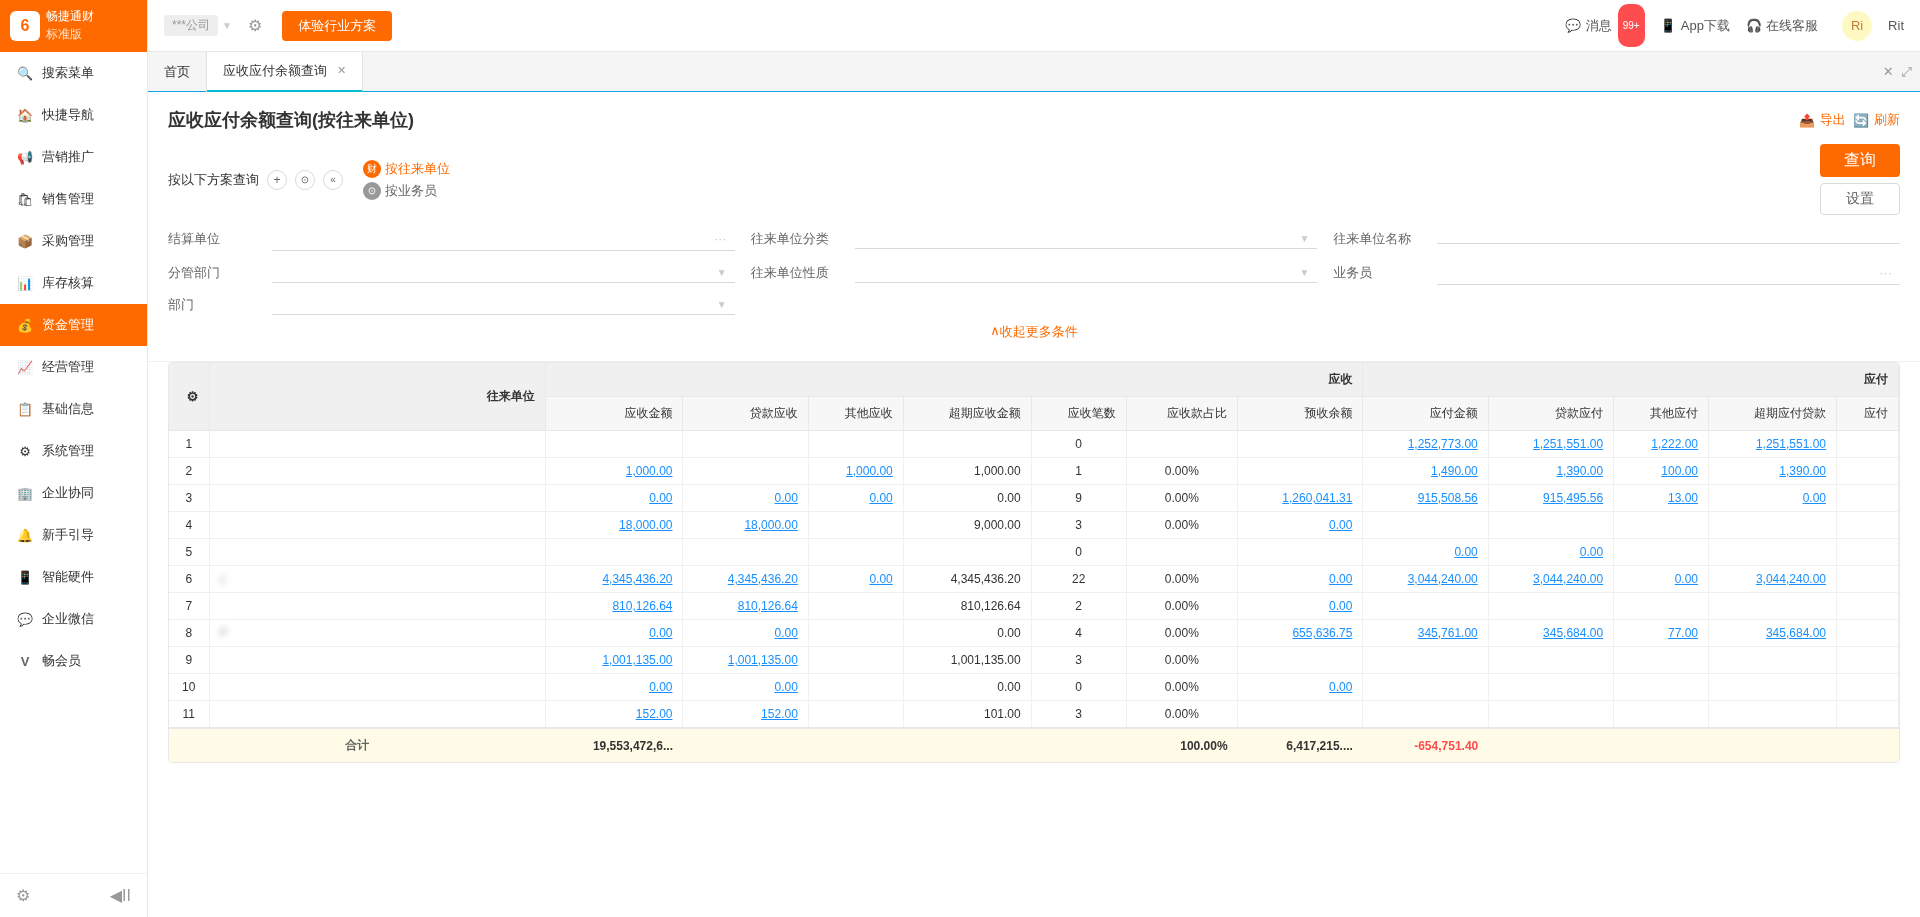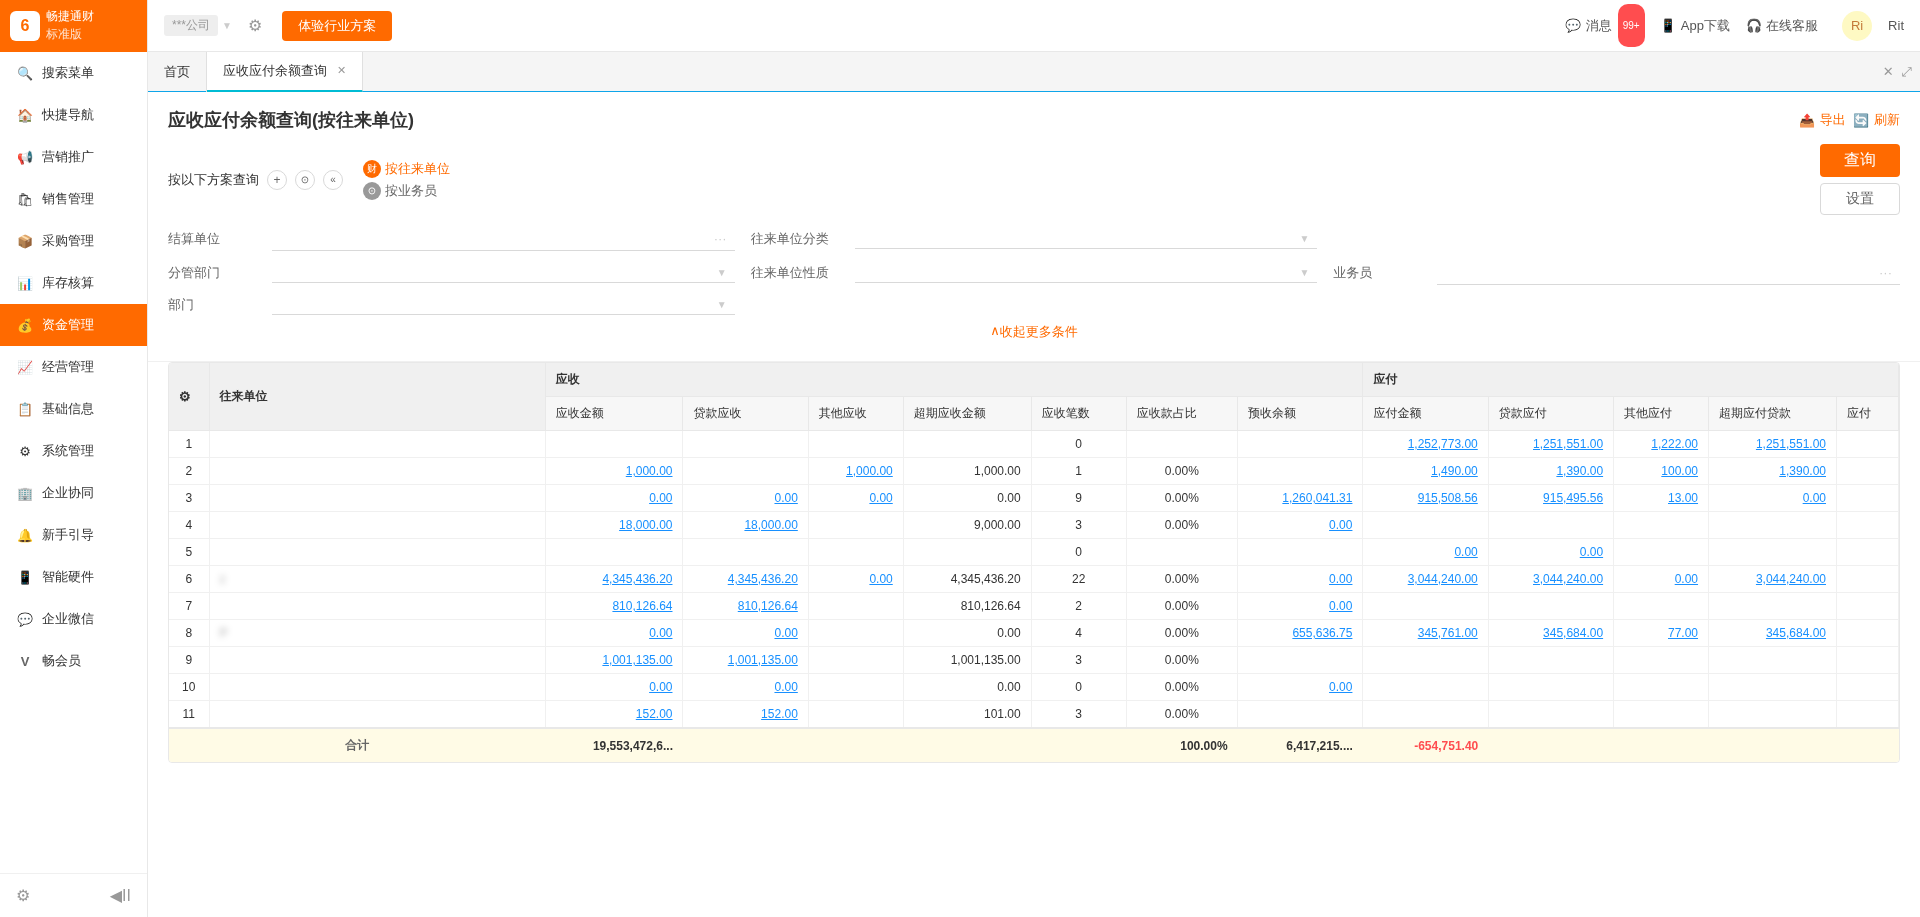--- a/index.html
+++ b/index.html
@@ -65,21 +65,21 @@
     .scheme-item.gray .scheme-item-icon { background: #999; }
     .collapse-row { display: flex; justify-content: center; padding: 8px 0; color: #ff6a00; font-size: 13px; cursor: pointer; }
     .query-btn { background: #ff6a00; color: #fff; border: none; border-radius: 4px; padding: 6px 24px; cursor: pointer; font-size: 16px; }
     .settings-btn { background: #fff; color: #666; border: 1px solid #d9d9d9; border-radius: 4px; padding: 6px 24px; cursor: pointer; font-size: 14px; }
     .btn-group { display: flex; flex-direction: column; gap: 6px; }
 
     
     .table-container { padding: 0 20px 20px; }
     .table-wrap { border: 1px solid #e8e8e8; border-radius: 4px; overflow: auto; max-height: 480px; }
     table { width: 100%; border-collapse: collapse; min-width: 1600px; }
-    thead tr th { background: #f7f7f7; border-bottom: 1px solid #e8e8e8; border-right: 1px solid #e8e8e8; padding: 8px 10px; text-align: left; color: #333; font-weight: normal; font-size: 12px; white-space: nowrap; }
+    thead tr th { background: #f7f7f7; border-bottom: 1px solid #e8e8e8; border-right: 1px solid #e8e8e8; padding: 8px 10px; text-align: right; color: #333; font-weight: normal; font-size: 12px; white-space: nowrap; }
     thead tr.group-header th { background: #f0f0f0; font-weight: bold; }
     tbody tr td { border-bottom: 1px solid #f0f0f0; border-right: 1px solid #f0f0f0; padding: 6px 10px; text-align: right; color: #333; font-size: 12px; white-space: nowrap; }
     tbody tr td.td-center { text-align: center; }
     tbody tr td.td-left { text-align: left; }
     tbody tr td.link { color: #1890ff; text-decoration: underline; cursor: pointer; }
     tbody tr td.blurred { color: transparent; text-shadow: 0 0 6px #aaa; }
     tfoot tr td { background: #fffbe6; border-top: 2px solid #e8e8e8; padding: 8px 10px; text-align: right; font-size: 12px; font-weight: bold; color: #333; }
     .tfoot-red { color: #ff4d4f !important; }
     .tfoot-label { text-align: center; color: #666; }
 
@@ -259,20 +259,24 @@
             <div class="filter-input">
               <span></span>
               <span class="filter-input-dots">···</span>
             </div>
           </div>
           <div class="filter-item">
             <span class="filter-label">往来单位分类</span>
             <div class="filter-input" style="flex:1;display:flex;justify-content:flex-end;">
               <span class="filter-chevron">▼</span>
             </div>
+          </div>
+          <div class="filter-item">
+            <span class="filter-label">往来单位名称</span>
+            <div class="filter-input" style="flex:1;"></div>
           </div>
         </div>
 
         <div class="filter-row">
           <div class="filter-item">
             <span class="filter-label">分管部门</span>
             <div class="filter-input" style="flex:1;display:flex;justify-content:flex-end;">
               <span class="filter-chevron">▼</span>
             </div>
           </div>

